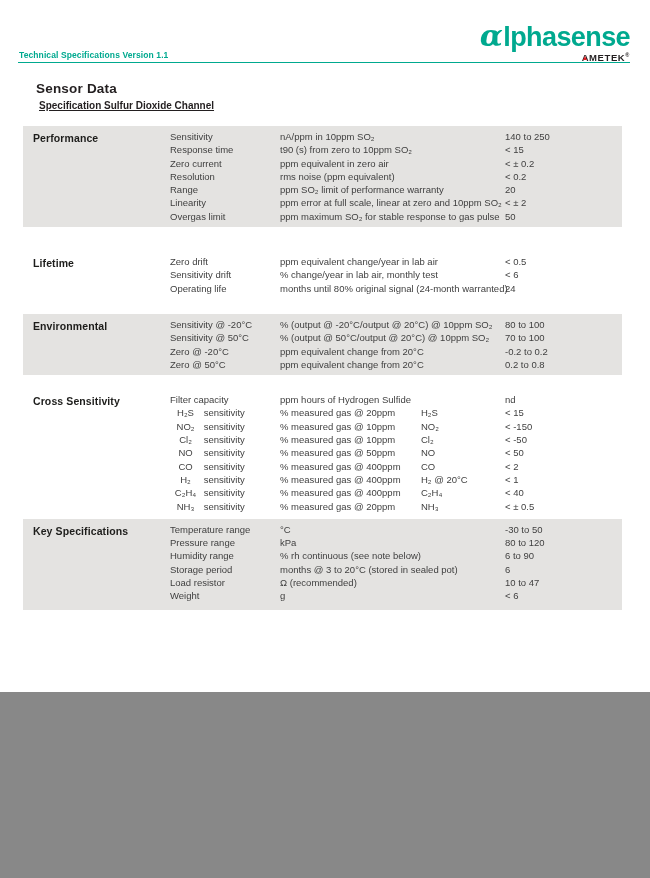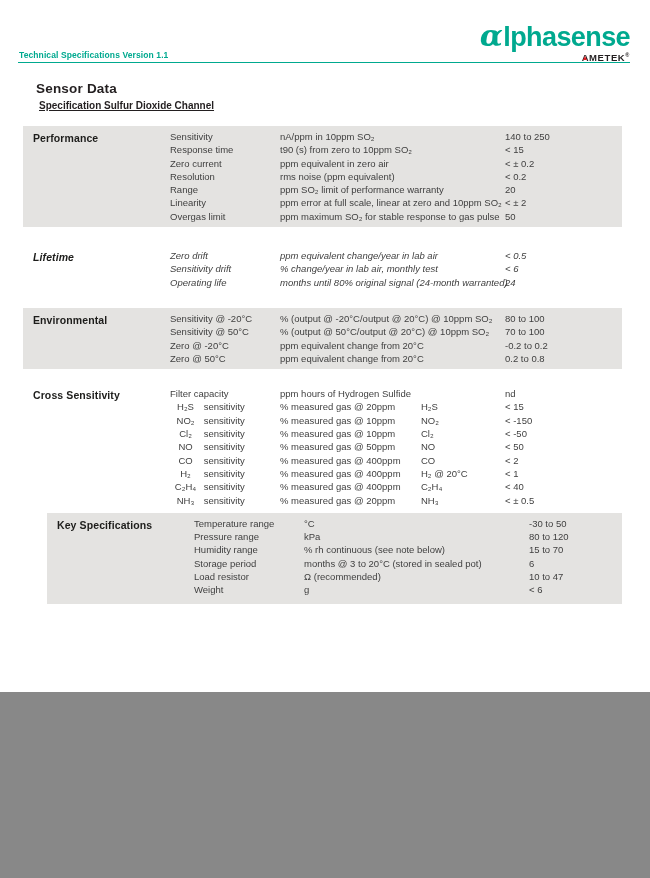--- a/index.html
+++ b/index.html
@@ -51,25 +51,25 @@
     font-size:13.5px;font-weight:bold;color:#231f20;letter-spacing:.2px;
   }
   .page-subtitle{
     position:absolute;left:39px;top:100px;
     font-size:10px;font-weight:bold;color:#231f20;text-decoration:underline;
   }
   
   .content{position:absolute;left:23px;top:126px;width:599px;}
   .section{position:relative;padding:4px 0;}
   .section.shaded{background:#e4e3e1;}
-  .section.gap18{margin-top:18px;font-style:italic;}
+  .section.gap18{margin-top:24px;}
   .section.gap15{margin-top:15px;}
   .section.gap14{margin-top:14px;}
   .section.gap2{margin-top:2px;}
-  .section.padb7{padding-bottom:7px;margin-left:24px;}
+  .section.padb7{padding-bottom:7px;}
   .section-title{
     position:absolute;left:10px;top:6px;
     font-size:10.5px;font-weight:bold;color:#1d1d1b;letter-spacing:.1px;
   }
   .row{
     display:grid;
     grid-template-columns:110px 141px 84px 1fr;
     padding-left:147px;
     line-height:13.3px;font-size:9.5px;
   }
@@ -261,21 +261,21 @@
       <div class="row">
           <div><span class="chem">Pressure range</span></div>
           <div>kPa</div>
           <div></div>
           <div>80 to 120</div>
         </div>
       <div class="row">
           <div><span class="chem">Humidity range</span></div>
           <div>% rh continuous (see note below)</div>
           <div></div>
-          <div>15 to 70</div>
+          <div>6 to 90</div>
         </div>
       <div class="row">
           <div><span class="chem">Storage period</span></div>
           <div>months @ 3 to 20°C (stored in sealed pot)</div>
           <div></div>
           <div>6</div>
         </div>
       <div class="row">
           <div><span class="chem">Load resistor</span></div>
           <div>Ω (recommended)</div>

